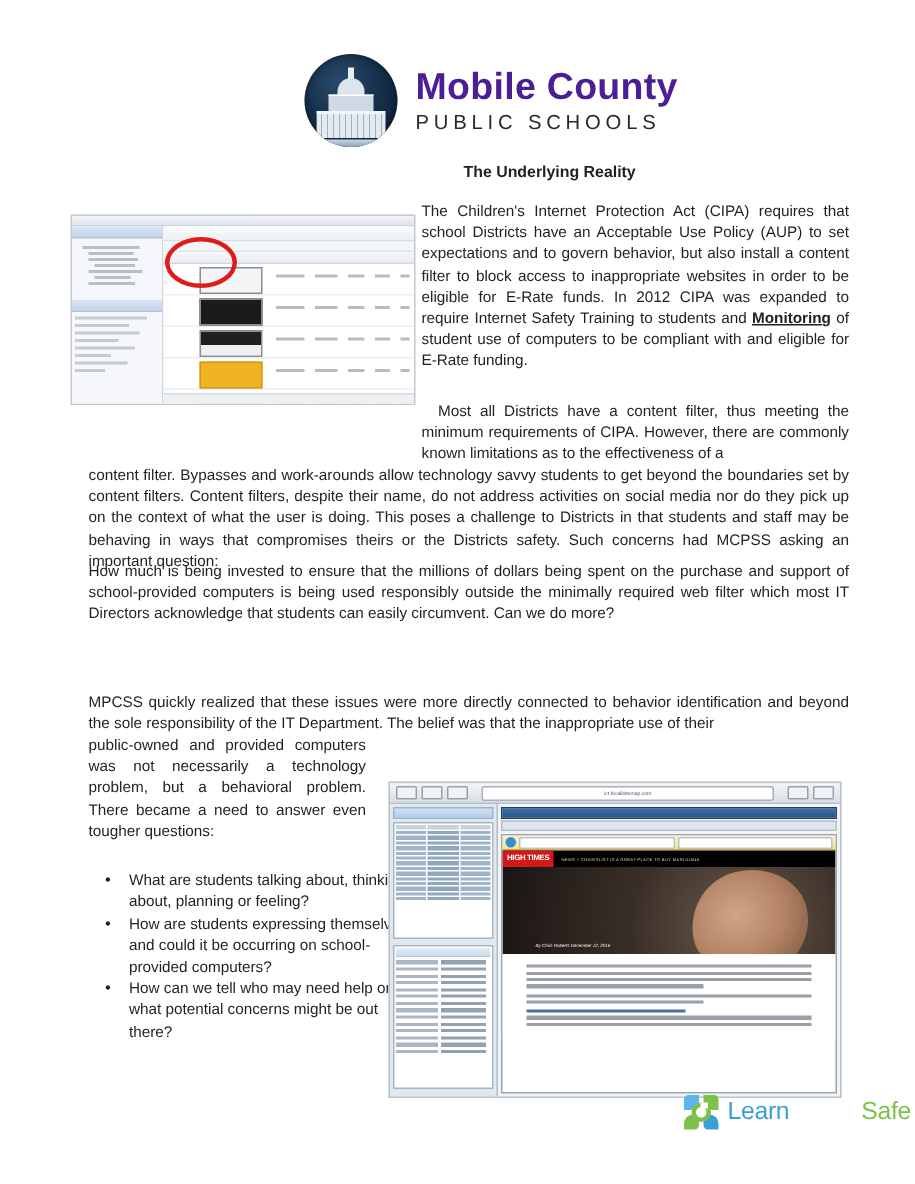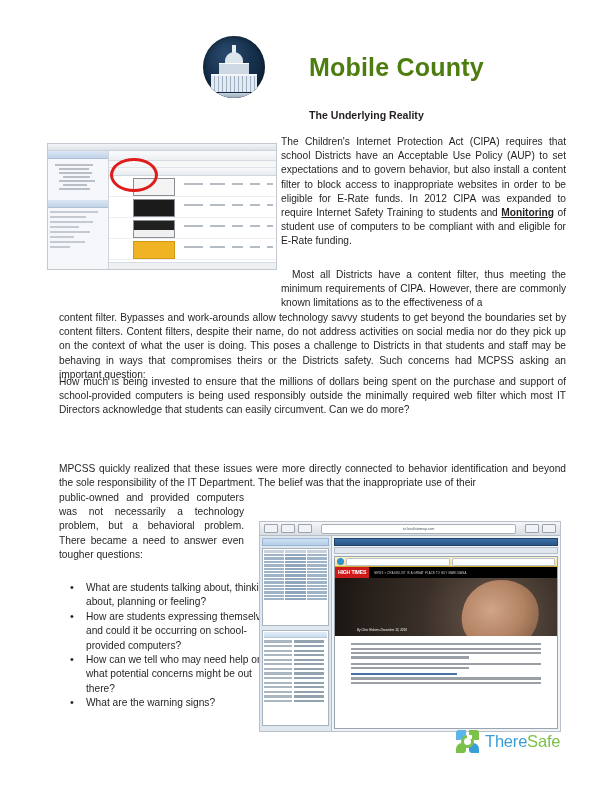--- a/index.html
+++ b/index.html
@@ -46,21 +46,21 @@
     background:repeating-linear-gradient(90deg,#e3eaf1 0 3px,#9fb0c2 3px 4px);
     border-top:2px solid #f2f6fa;
   }
   .seal .steps{
     position:absolute;left:50%;bottom:0;transform:translateX(-50%);
     width:54px;height:5px;
     background:linear-gradient(#cbd6e1,#8fa2b5);
   }
   .logo-text{line-height:1;}
   .logo-line1{
-    font-size:25px;font-weight:600;color:#4d7c0f;letter-spacing:.2px;margin-left:32px;
+    font-size:25px;font-weight:600;color:#4c1d95;letter-spacing:.2px;
   }
   .logo-line2{
     font-size:13.5px;font-weight:400;color:#2a2a2a;letter-spacing:3.2px;margin-top:4px;
   }
 
   
   .h2{
     font-size:10.6px;font-weight:bold;color:#231f20;margin:0;
   }
   .para{
@@ -209,37 +209,38 @@
   .ls-mark .q2{right:0;top:0;background:#7cc24a;border-radius:0 3px 0 6px;}
   .ls-mark .q3{left:0;bottom:0;background:#7cc24a;border-radius:6px 0 3px 0;}
   .ls-mark .q4{right:0;bottom:0;background:#3a9fd6;border-radius:0 6px 0 3px;}
   .ls-mark .ring{
     position:absolute;left:5px;top:5px;width:13px;height:13px;border-radius:50%;
     background:#fff;box-sizing:border-box;border:3px solid #7cc24a;
   }
   .ls-mark .ring:after{content:"";position:absolute;left:2.5px;top:-3px;width:5px;height:4px;background:#fff;}
   .ls-text{font-size:16.5px;letter-spacing:-.2px;}
   .ls-learn{color:#3a9fd6;}
-  .ls-safe{color:#7cc24a;}
+  .ls-safe{color:#7cc24a;margin-left:48px;}
 </style>
 </head>
 <body>
 
 <div class="page">
 
   <div class="header">
     <div class="logo-wrap">
       <div class="seal">
         <div class="dome"></div>
         <div class="midblock"></div>
         <div class="base"></div>
         <div class="steps"></div>
       </div>
       <div class="logo-text">
         <div class="logo-line1">Mobile County</div>
+        <div class="logo-line2">PUBLIC SCHOOLS</div>
       </div>
     </div>
   </div>
 
   <h2 class="h2" id="sec-underlying-title">The Underlying Reality</h2>
 
   <p class="para" id="para-cipa"><span>The Children's Internet  Protection Act  (CIPA)  requires that school Districts have an Acceptable Use Policy (AUP) to set expectations and to govern behavior, but also install a content filter to block access to inappropriate websites in order to be eligible for E-Rate funds. In 2012 CIPA was expanded to require Internet Safety Training to students and </span><b style="text-decoration:underline">Monitoring</b><span> of student use of computers to be compliant with and eligible for E-Rate funding.</span></p>
 
   <p class="para indent" id="para-mostall">Most all Districts have a content filter, thus meeting the minimum requirements of CIPA. However, there are commonly known limitations as to the effectiveness of a</p>
 
@@ -249,21 +250,20 @@
 
 
   <p class="para" id="para-mpcss">MPCSS quickly realized that these issues were more directly connected to behavior identification and beyond the sole responsibility of the IT Department. The belief was that the inappropriate use of their</p>
 
   <p class="para" id="para-mpcss-cont">public-owned and provided computers was not necessarily a technology problem, but a behavioral problem. There became a need to answer even tougher questions:</p>
 
   <ul class="bullets">
     <li>What are students talking about, thinking about, planning or feeling?</li>
     <li>How are students expressing themselves and could it be occurring on school-provided computers?</li>
     <li>How can we tell who may need help or what potential concerns might be out there?</li>
-    <li>What are the warning signs?</li>
   </ul>
 
   <div class="shot1">
     <div class="s1-top"></div>
     <div class="s1-body">
       <div class="s1-left">
         <div class="s1-panel-hd"></div>
         <div class="s1-tree">
             <i></i>
             <i></i>
@@ -534,16 +534,16 @@
   </div>
 
   <div class="footer-logo">
     <div class="ls-mark">
       <div class="q q1"></div>
         <div class="q q2"></div>
         <div class="q q3"></div>
         <div class="q q4"></div>
       <div class="ring"></div>
     </div>
-    <div class="ls-text"><span class="ls-learn">There</span><span class="ls-safe">Safe</span></div>
+    <div class="ls-text"><span class="ls-learn">Learn</span><span class="ls-safe">Safe</span></div>
   </div>
 
 </div>
 
 </body></html>

